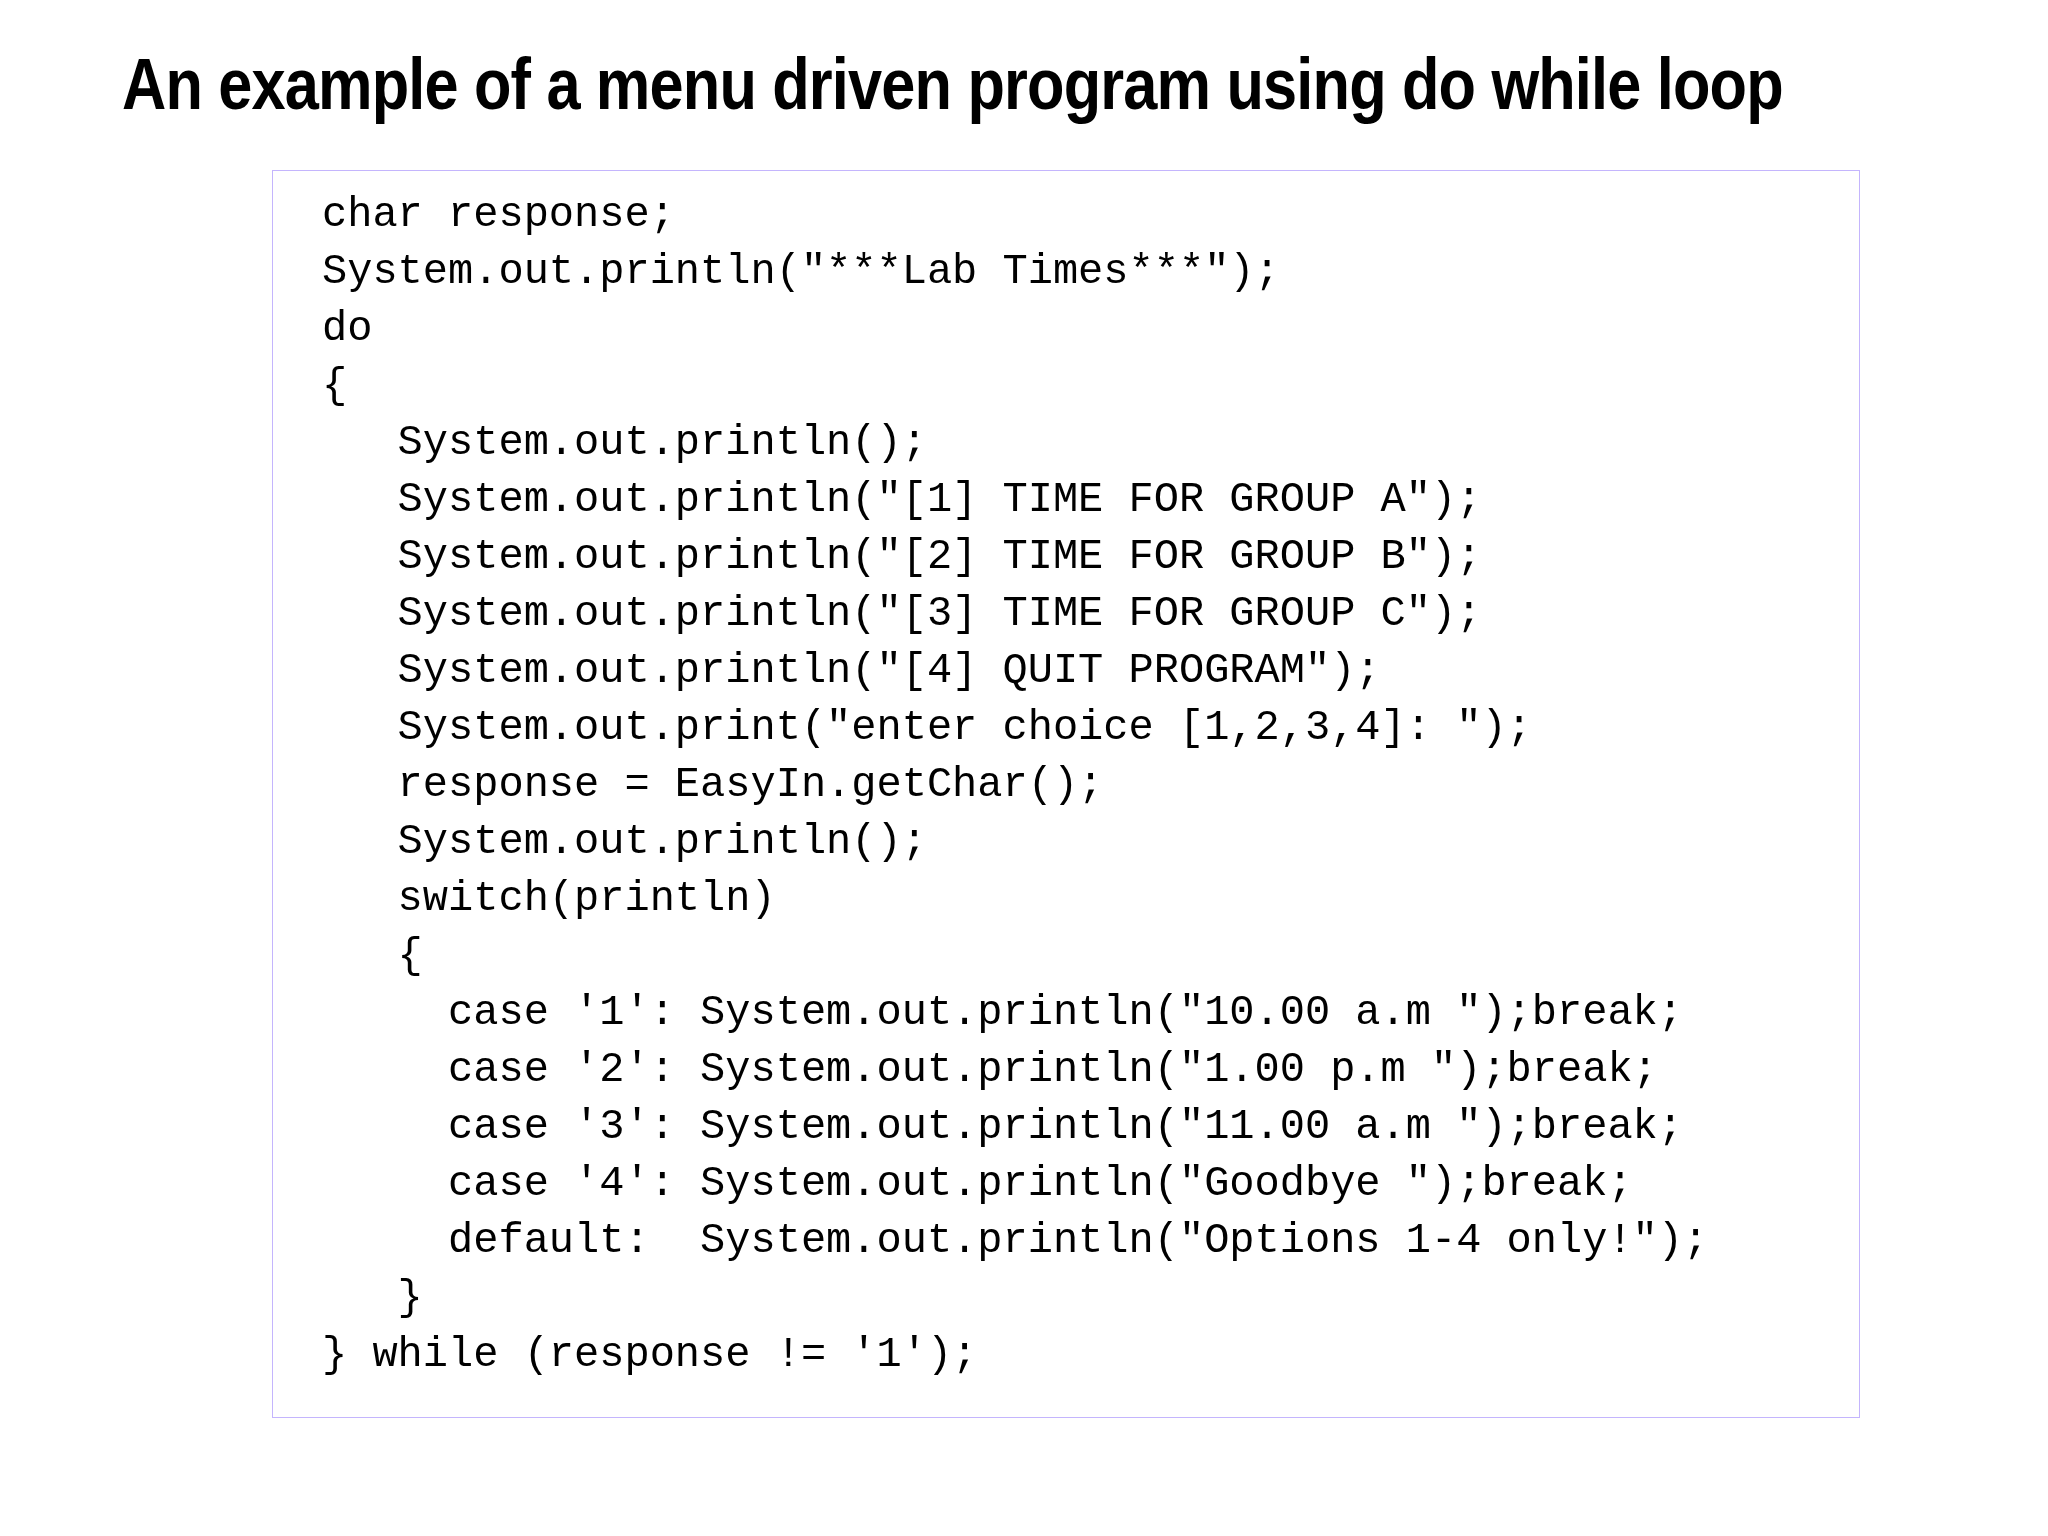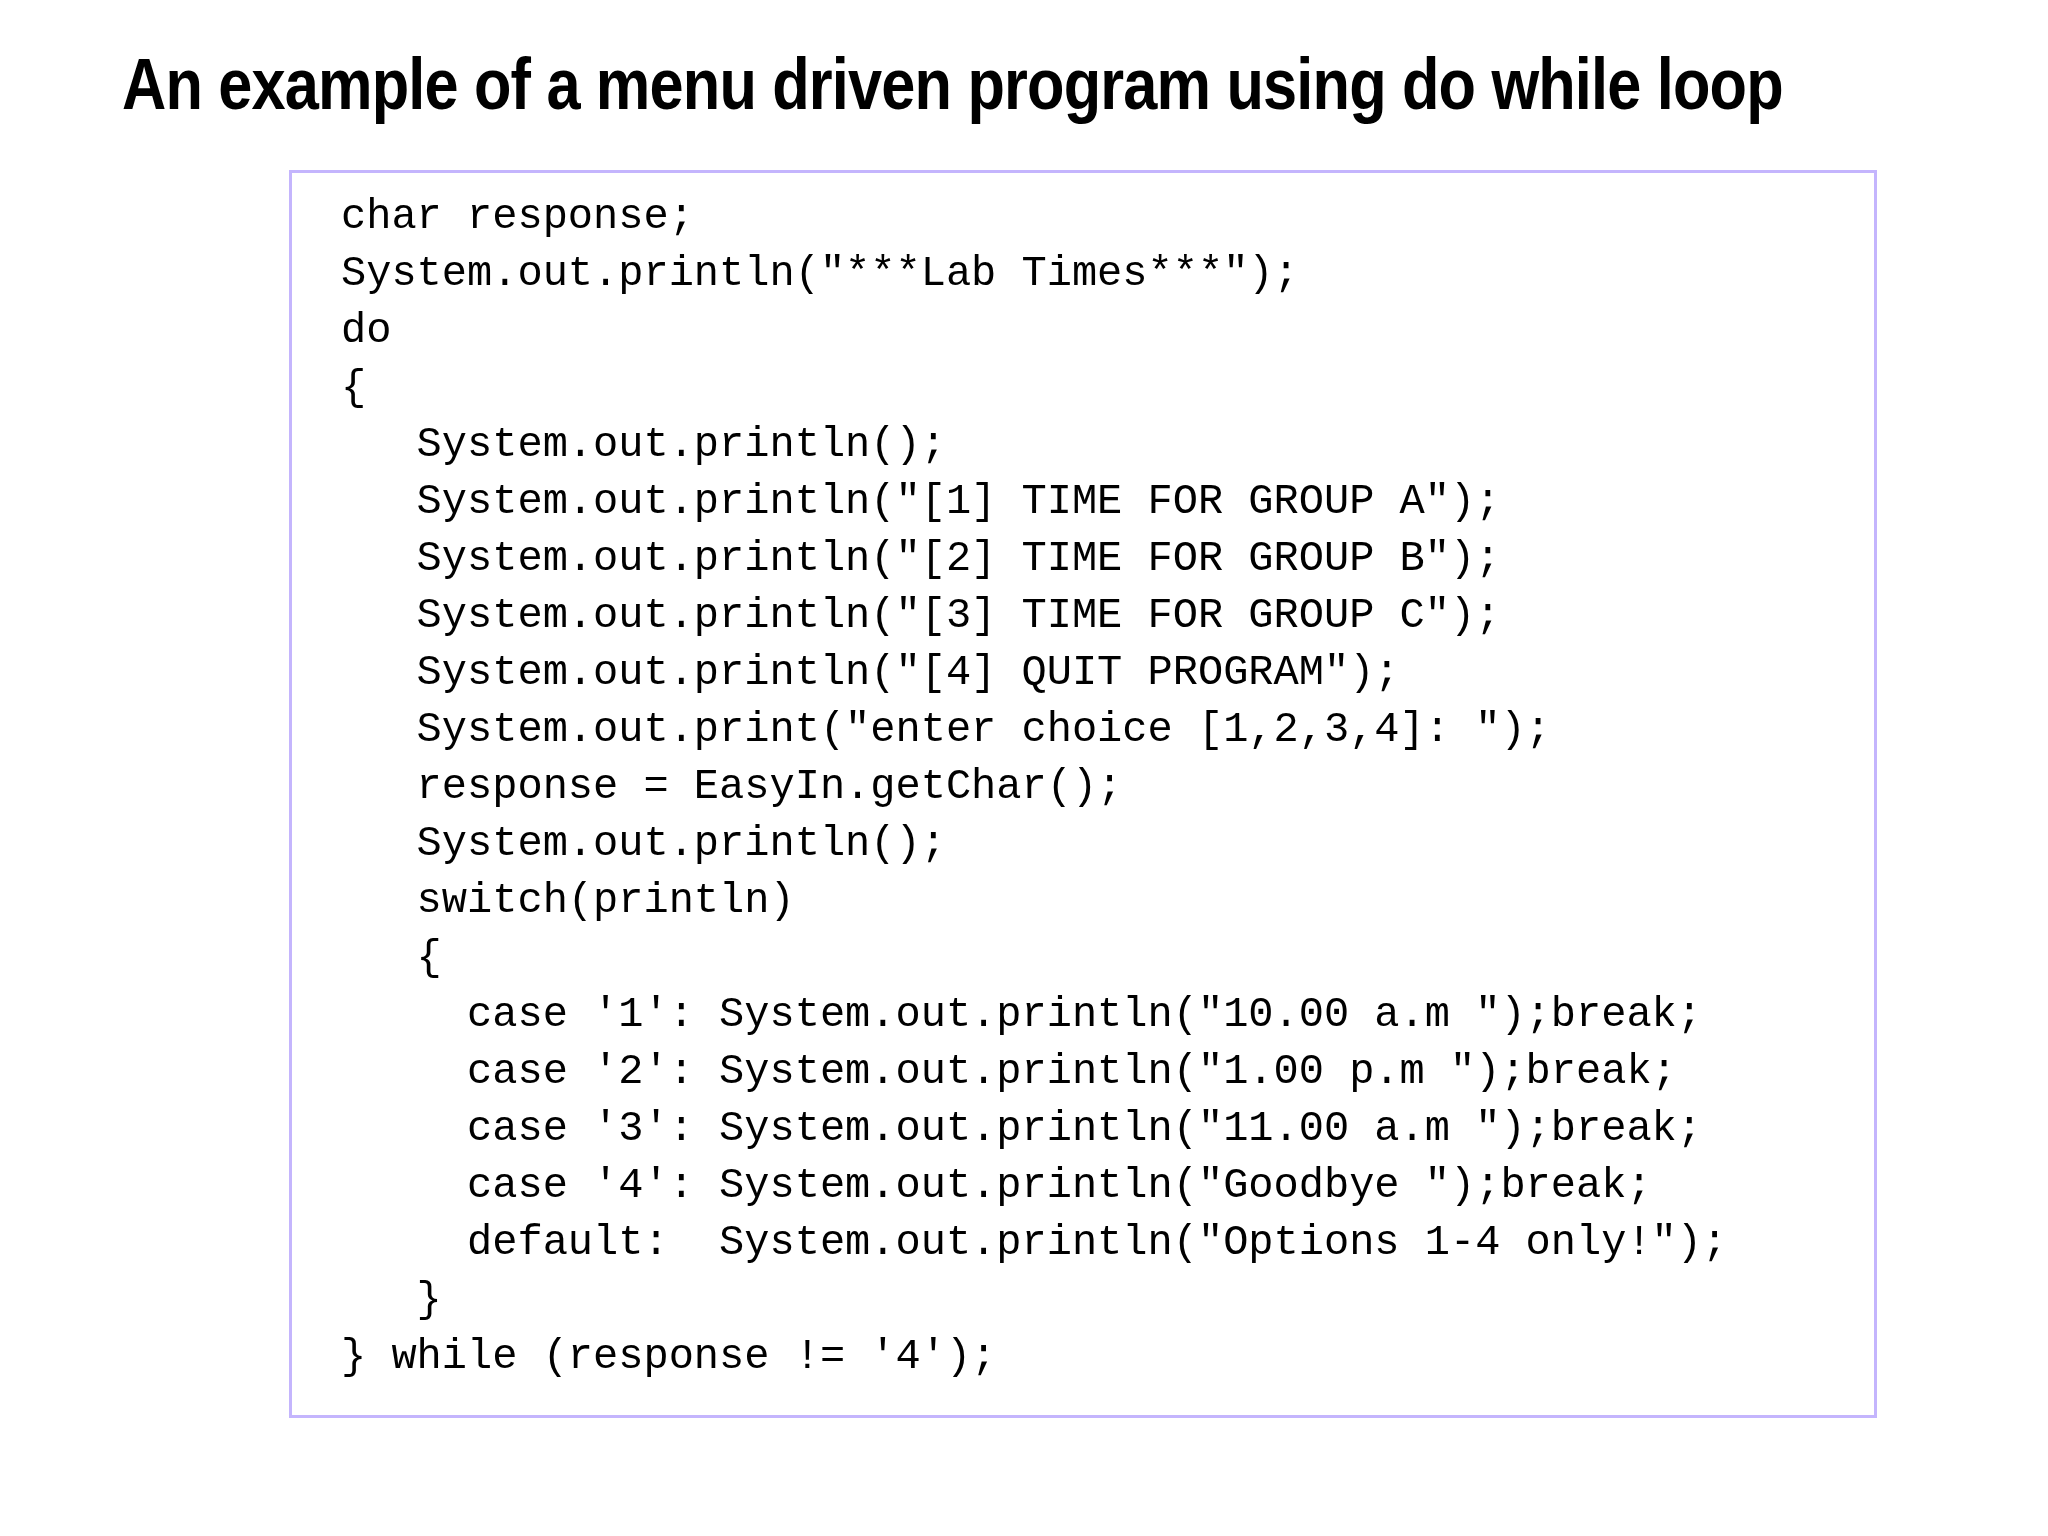--- a/index.html
+++ b/index.html
@@ -28,25 +28,24 @@
     transform: scaleX(0.84);
     transform-origin: left top;
   }
   .code-panel {
     position: absolute;
     left: 272px;
     top: 170px;
     width: 1588px;
     height: 1248px;
     box-sizing: border-box;
-    border: 3px solid #c4b5fd;
+    border: 1px solid #c4b5fd;
     background: #ffffff;
     padding: 16px 10px 18px 49px;
     overflow: hidden;
-    margin-left: 17px;
   }
   .code-line {
     font-family: "Liberation Mono", "DejaVu Sans Mono", monospace;
     font-size: 42px;
     line-height: 57px;
     color: #000000;
     white-space: pre;
   }
   .code-line.bold {
     font-weight: normal;
@@ -71,14 +70,14 @@
   <div class="code-line">   response = EasyIn.getChar();</div>
   <div class="code-line">   System.out.println();</div>
   <div class="code-line bold">   switch(println)</div>
   <div class="code-line bold">   {</div>
   <div class="code-line">     case '1': System.out.println("10.00 a.m ");break;</div>
   <div class="code-line">     case '2': System.out.println("1.00 p.m ");break;</div>
   <div class="code-line">     case '3': System.out.println("11.00 a.m ");break;</div>
   <div class="code-line">     case '4': System.out.println("Goodbye ");break;</div>
   <div class="code-line">     default:  System.out.println("Options 1-4 only!");</div>
   <div class="code-line bold">   }</div>
-  <div class="code-line bold">} while (response != '4');</div>
+  <div class="code-line bold">} while (response != '1');</div>
 </div>
 
 </body></html>

